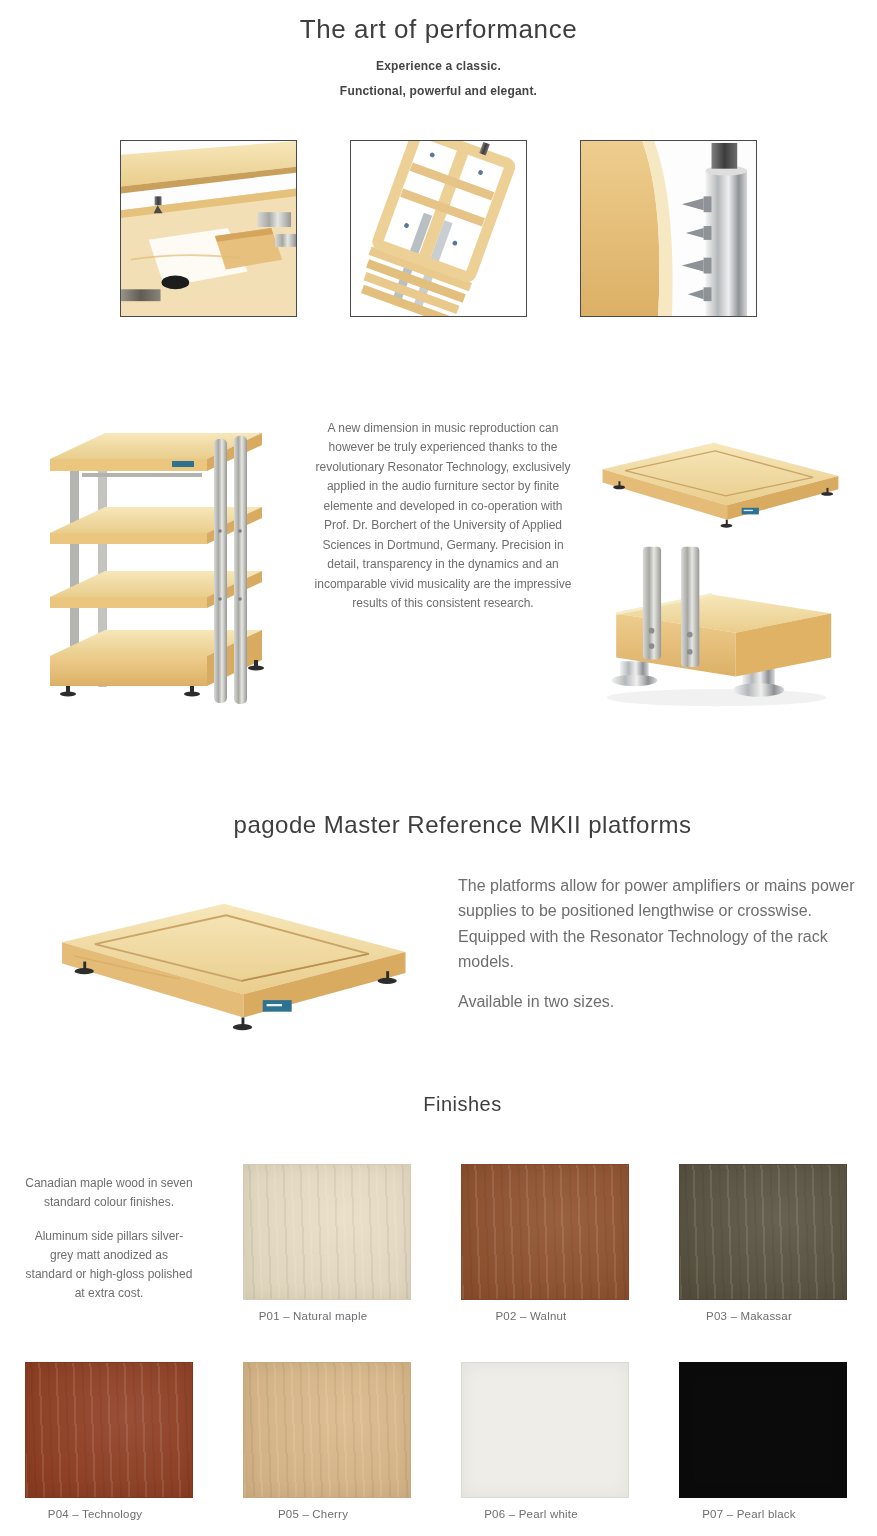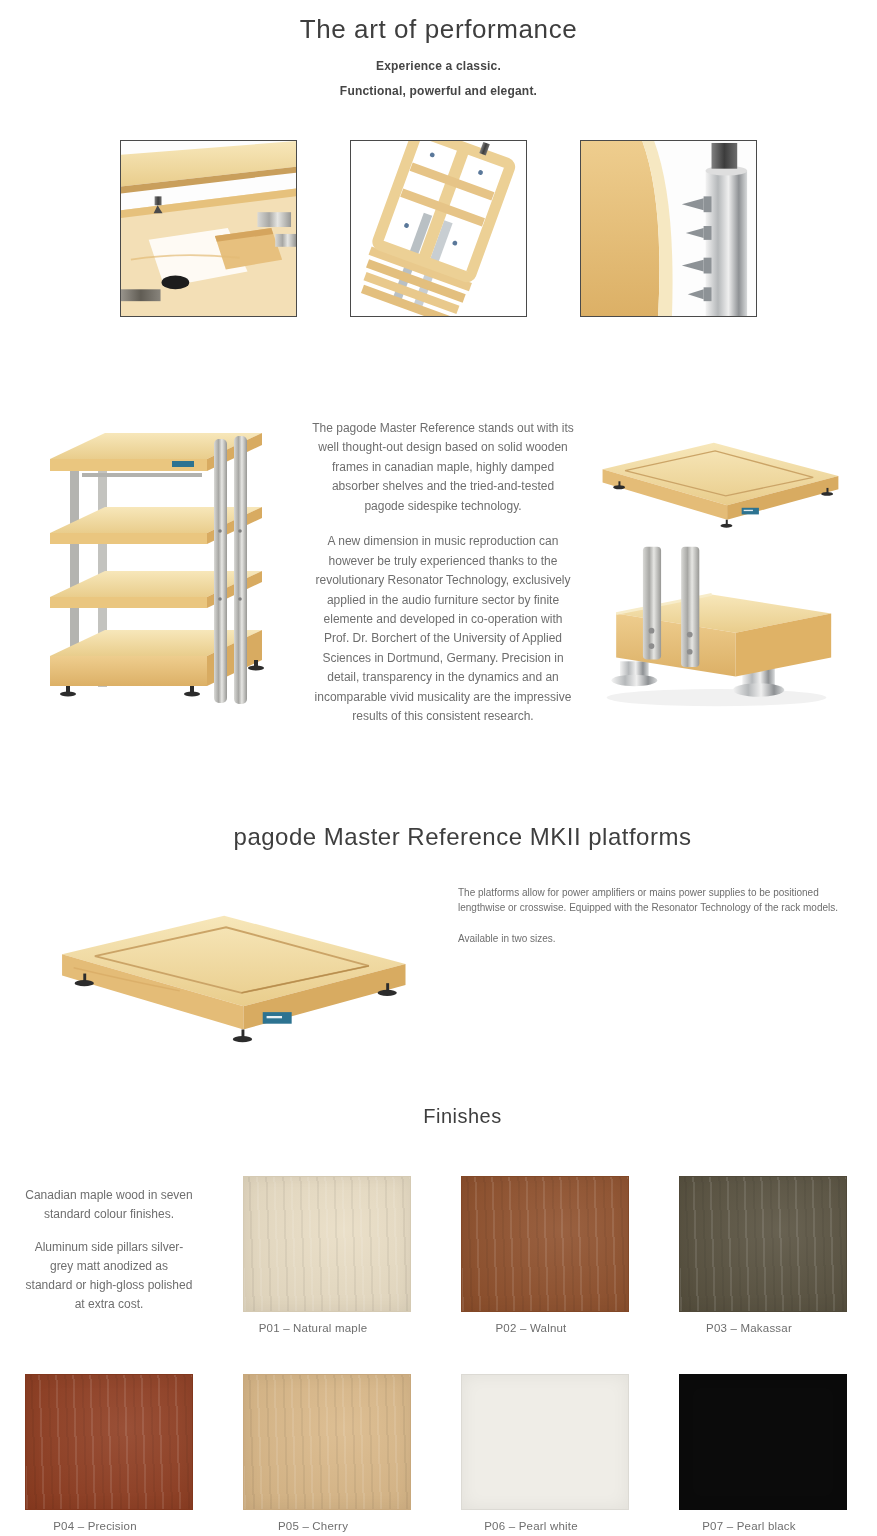--- a/index.html
+++ b/index.html
@@ -42,21 +42,21 @@
   
   .section-title {
     text-align:center; font-weight:300; color:#3e3e3e; letter-spacing:.5px;padding-left:48px;
   }
   .platforms-title { font-size:24px; margin-top:96px; }
   .finishes-title { font-size:20px; margin-top:58px; }
 
   
   .platforms { margin-top:28px; display:flex; align-items:flex-start; padding-left:24px; }
   .platforms .plat-wrap { width:408px; flex:0 0 auto; }
-  .platforms .copy { width:398px; margin-left:26px; margin-top:6px; font-size:10px; line-height:1.58; }
+  .platforms .copy { width:398px; margin-left:26px; margin-top:6px; font-size:16px; line-height:1.58; }
   .platforms .copy p + p { margin-top:15px; }
 
   
   .finishes-grid {
     margin:48px 0 8px 25px;
     display:grid;
     grid-template-columns:repeat(4,168px);
     column-gap:50px; row-gap:40px;
   }
   .notes { font-size:12px; line-height:1.58; text-align:center; padding-top:10px; color:#6e6e6e; }
@@ -229,21 +229,20 @@
           <rect x="168" y="275" width="4" height="7"></rect>
             <ellipse cx="170" cy="283" rx="8" ry="2.6"></ellipse>
           <rect x="232" y="249" width="4" height="7"></rect>
             <ellipse cx="234" cy="257" rx="8" ry="2.6"></ellipse>
         </g>
         <rect x="150" y="50" width="22" height="6" fill="#2d7391"></rect>
       </svg>
     </div>
 
     <div class="copy">
-      <p>The pagode Master Reference stands out with its well thought-out design based on solid wooden frames in canadian maple, highly damped absorber shelves and the tried-and-tested pagode sidespike technology.</p>
       <p>A new dimension in music reproduction can however be truly experienced thanks to the revolutionary Resonator Technology, exclusively applied in the audio furniture sector by finite elemente and developed in co-operation with Prof. Dr. Borchert of the University of Applied Sciences in Dortmund, Germany. Precision in detail, transparency in the dynamics and an incomparable vivid musicality are the impressive results of this consistent research.</p>
     </div>
 
     <div class="side-imgs">
 
       <svg viewBox="0 0 400 170" height="122">
         <rect width="400" height="170" fill="#ffffff"></rect>
         <polygon points="28,78 196,38 384,88 216,132" fill="url(#mapleTop)"></polygon>
         <polygon points="62,80 198,50 346,90 214,118" fill="none" stroke="#cba467" stroke-width="2"></polygon>
         <polygon points="28,78 216,132 216,154 28,98" fill="#e4bc77"></polygon>
@@ -334,21 +333,21 @@
       <figcaption class="swatch-label">P02 – Walnut</figcaption>
     </figure>
 
     <figure class="swatch-fig">
       <div class="swatch grain" style="background-color: rgb(87, 80, 62);"></div>
       <figcaption class="swatch-label">P03 – Makassar</figcaption>
     </figure>
 
     <figure class="swatch-fig">
       <div class="swatch grain" style="background-color: rgb(142, 60, 32);"></div>
-      <figcaption class="swatch-label">P04 – Precision</figcaption>
+      <figcaption class="swatch-label">P04 – Technology</figcaption>
     </figure>
 
     <figure class="swatch-fig">
       <div class="swatch grain" style="background-color: rgb(217, 183, 135);"></div>
       <figcaption class="swatch-label">P05 – Cherry</figcaption>
     </figure>
 
     <figure class="swatch-fig">
       <div class="swatch" style="background-color: rgb(239, 237, 231);"></div>
       <figcaption class="swatch-label">P06 – Pearl white</figcaption>

